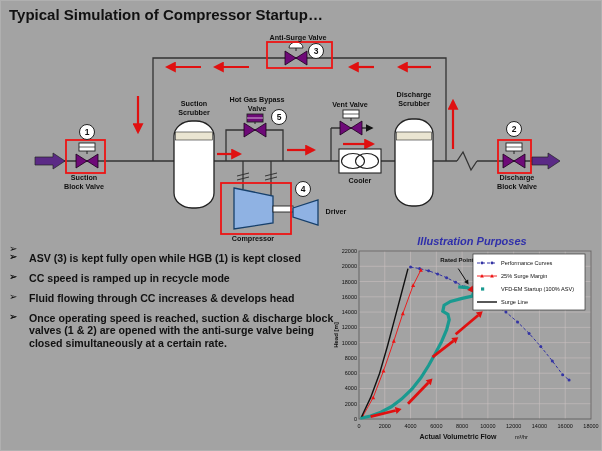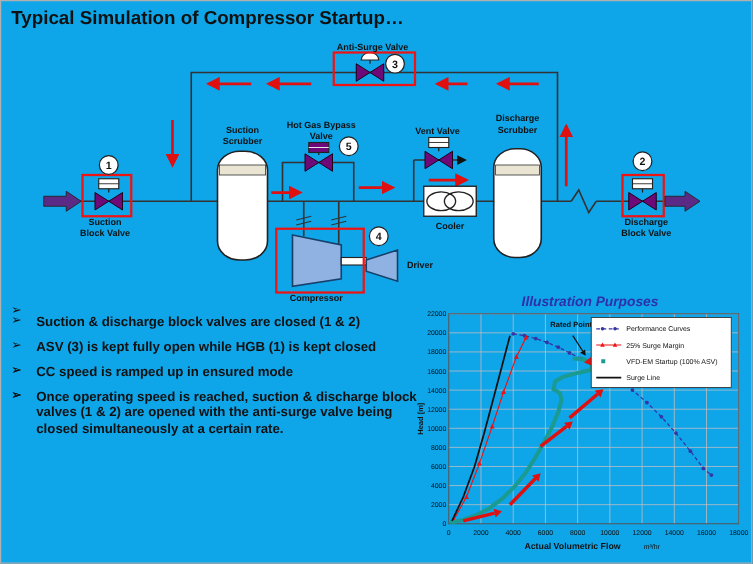--- a/index.html
+++ b/index.html
@@ -1,16 +1,16 @@
 <!DOCTYPE html>
 <html><head>
 <meta charset="utf-8">
 <style>
   html,body{margin:0;padding:0;background:#888;}
-  .slide{position:relative;width:602px;height:451px;background:#0ea5e9;overflow:hidden;
+  .slide{position:relative;width:602px;height:451px;background:#a3a3a3;overflow:hidden;
          border:1px solid #b0b0b0;box-sizing:border-box;
          font-family:"Liberation Sans","DejaVu Sans",sans-serif;}
   .title{position:absolute;left:8px;top:5px;font-size:15px;font-weight:bold;color:#111;
          letter-spacing:0px;white-space:nowrap;}
   #diagram{position:absolute;left:0;top:28px;}
   #diagram text{font-family:"Liberation Sans","DejaVu Sans",sans-serif;font-weight:bold;fill:#111;}
   #bullets{position:absolute;left:7px;top:243px;width:332px;}
   .bullet-row{position:relative;padding-left:21px;margin-bottom:7.5px;
               font-size:10.6px;line-height:12.6px;font-weight:bold;color:#111;}
   .bchar{position:absolute;left:1px;top:-1px;font-size:10px;}
@@ -147,25 +147,25 @@
       <text x="83" y="160">Block Valve</text>
       <text x="516" y="151">Discharge</text>
       <text x="516" y="160">Block Valve</text>
       <text x="252" y="212">Compressor</text>
       <text x="335" y="185">Driver</text>
     </g>
   </svg>
 
   <div id="bullets">
       <div class="bullet-row"><span class="bchar">➢</span></div>
-      <div class="bullet-row"><span class="bchar">➢</span><span>Suction &amp; discharge block valves are closed (1 &amp; 2)</span></div>
+      <div class="bullet-row"><span class="bchar">➢</span></div>
       <div class="bullet-row"><span class="bchar">➢</span><span>ASV (3) is kept fully open while HGB (1) is kept closed</span></div>
       <div class="bullet-row"><span class="bchar">➢</span></div>
-      <div class="bullet-row"><span class="bchar">➢</span><span>CC speed is ramped up in ensured mode</span></div>
-      <div class="bullet-row"><span class="bchar">➢</span></div>
+      <div class="bullet-row"><span class="bchar">➢</span><span>CC speed is ramped up in recycle mode</span></div>
+      <div class="bullet-row"><span class="bchar">➢</span><span>Fluid flowing through CC increases &amp; develops head</span></div>
       <div class="bullet-row"><span class="bchar">➢</span></div>
       <div class="bullet-row"><span class="bchar">➢</span><span>Once operating speed is reached, suction &amp; discharge block valves (1 &amp; 2) are opened with the anti-surge valve being closed simultaneously at a certain rate.</span></div>
     </div>
 
   <div id="chartbox">
     <svg id="chart-svg" width="272" height="223" viewBox="0 0 272 223">
         <line x1="53.77777777777778" y1="22" x2="53.77777777777778" y2="190" stroke="#c9bfbf" stroke-width="0.6"></line>
         <line x1="79.55555555555556" y1="22" x2="79.55555555555556" y2="190" stroke="#c9bfbf" stroke-width="0.6"></line>
         <line x1="105.33333333333333" y1="22" x2="105.33333333333333" y2="190" stroke="#c9bfbf" stroke-width="0.6"></line>
         <line x1="131.11111111111111" y1="22" x2="131.11111111111111" y2="190" stroke="#c9bfbf" stroke-width="0.6"></line>

